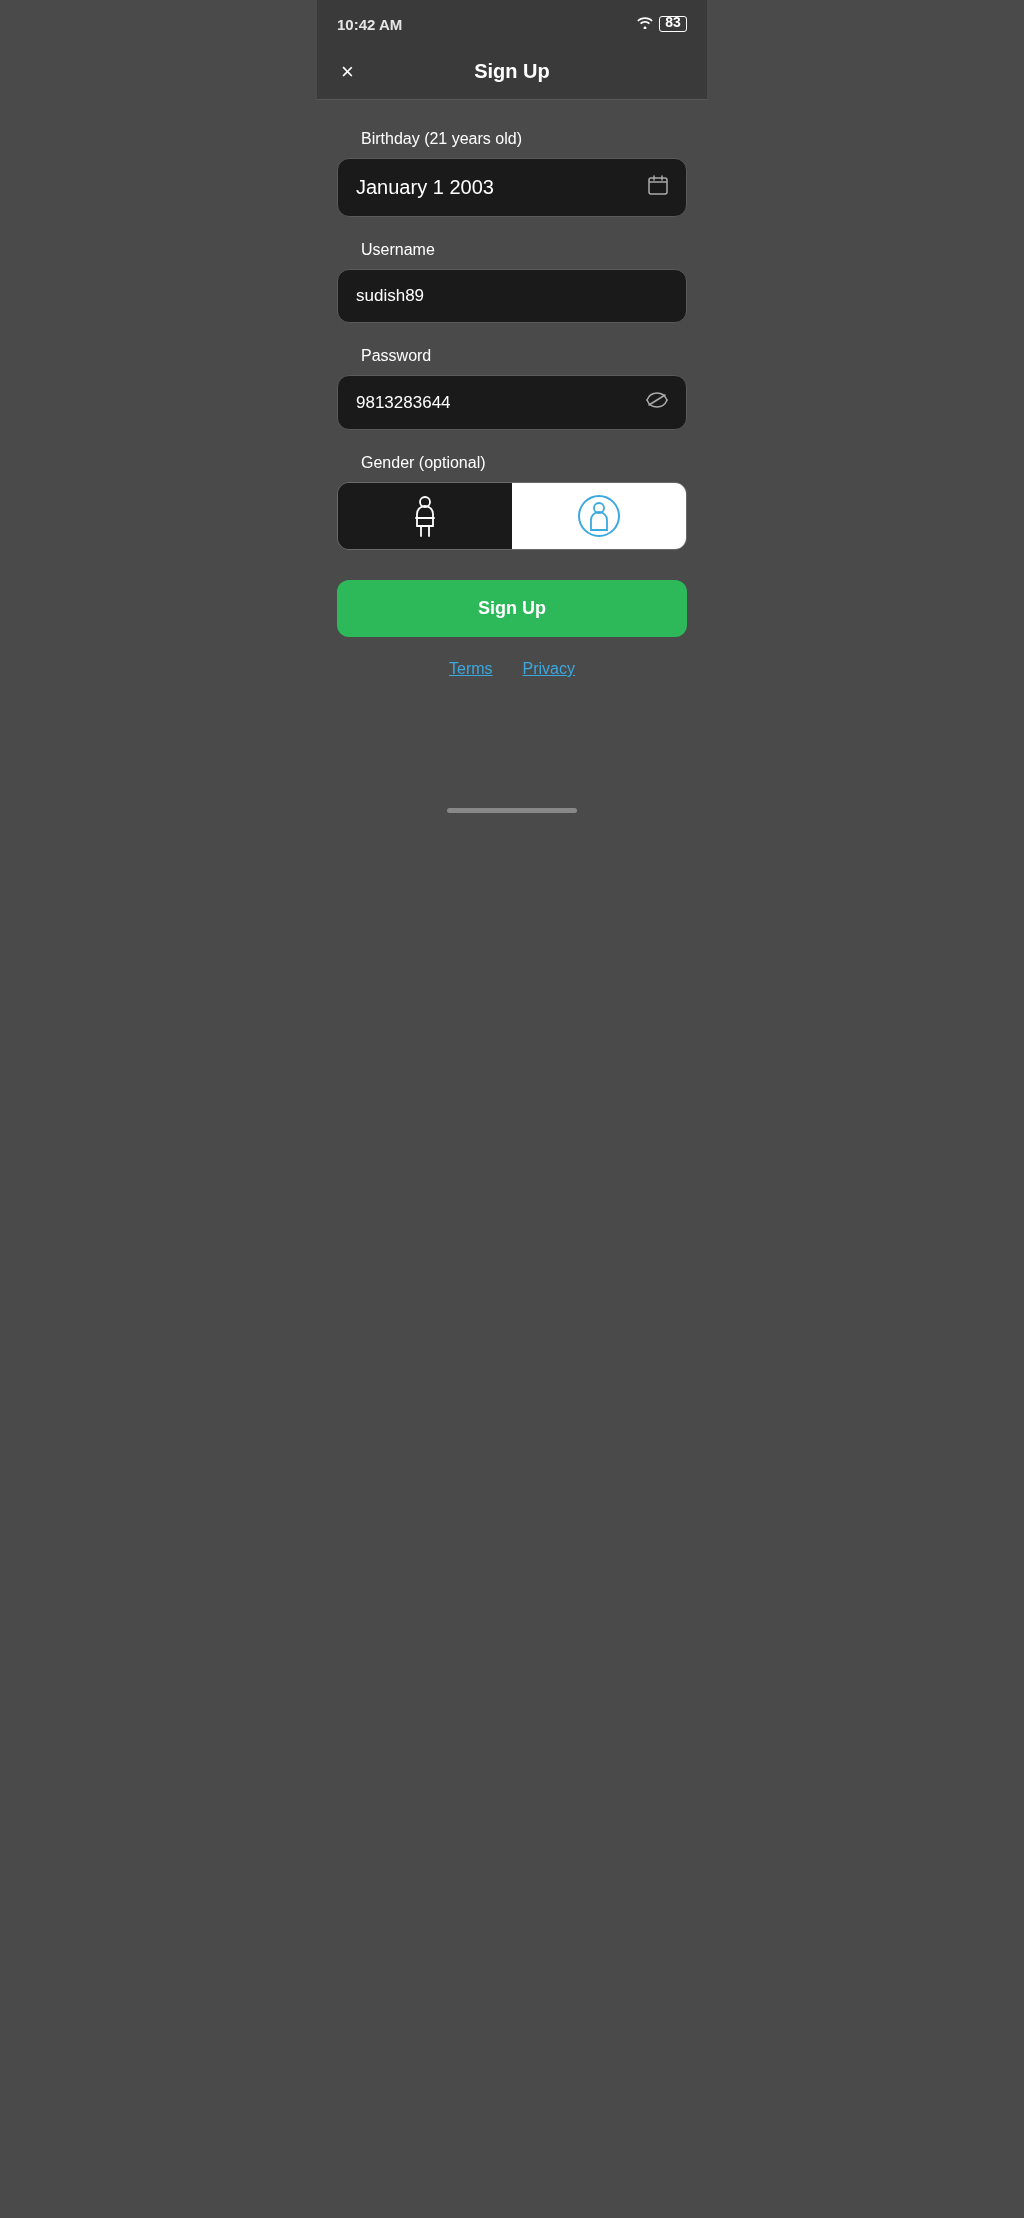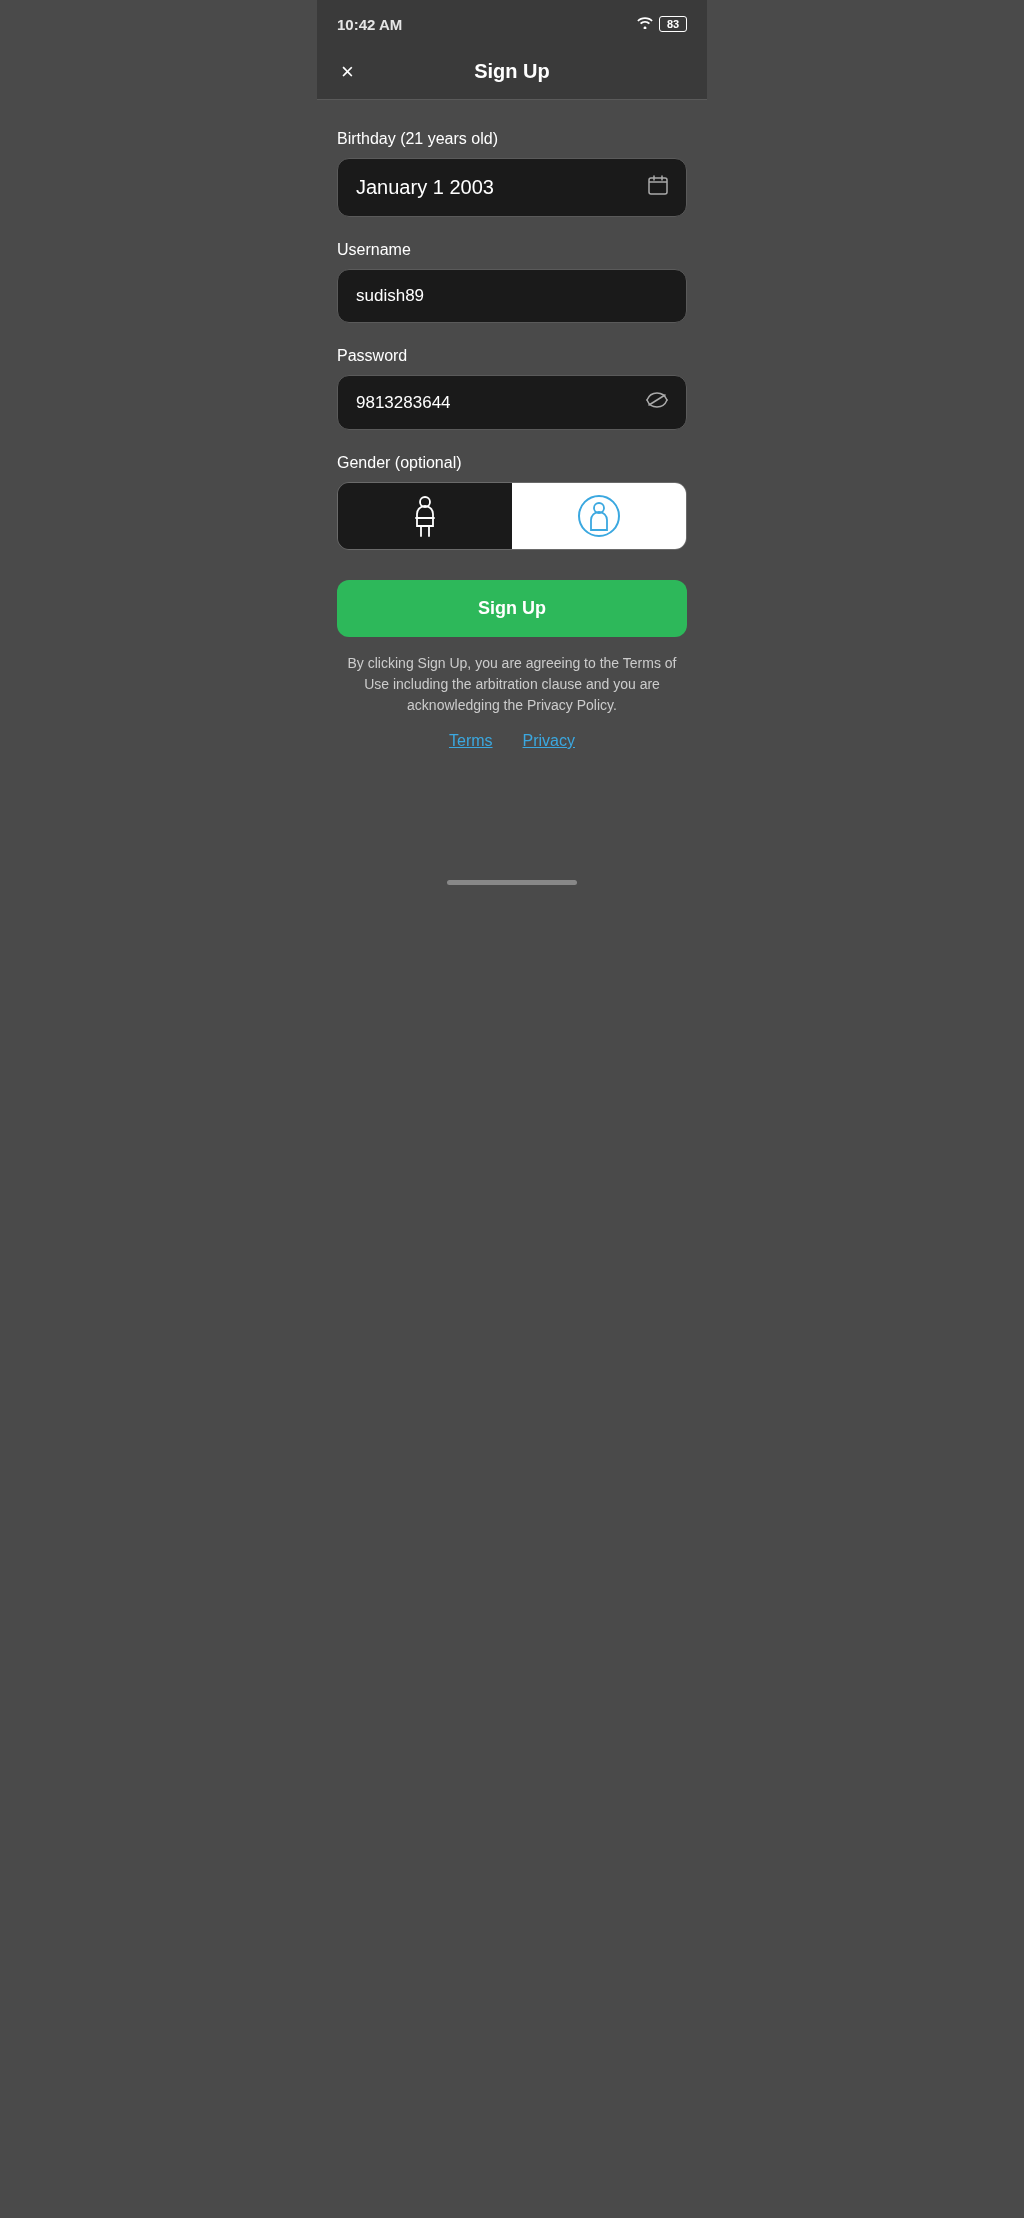--- a/index.html
+++ b/index.html
@@ -41,26 +41,26 @@
       gap: 6px;
     }
 
     .wifi-icon {
       font-size: 14px;
       color: #ffffff;
     }
 
     .battery-box {
       display: inline-flex;
-      align-items: center;
+      align-items: flex-end;
       justify-content: center;
       border: 1.5px solid #ffffff;
       border-radius: 3px;
       padding: 1px 4px;
-      font-size: 11px;
+      font-size: 14px;
       font-weight: 600;
       color: #ffffff;
       min-width: 28px;
       height: 16px;
     }
 
     .header {
       background-color: #3a3a3a;
       display: flex;
       align-items: center;
@@ -97,20 +97,21 @@
 
     .field-group {
       margin-bottom: 24px;
     }
 
     .field-label {
       font-size: 16px;
       color: #ffffff;
       margin-bottom: 10px;
       font-weight: 400;
+      margin-left: 24px;
     }
 
     .input-field {
       width: 100%;
       background-color: #1a1a1a;
       border: 1px solid #5a5a5a;
       border-radius: 12px;
       padding: 16px 18px;
       font-size: 17px;
       color: #ffffff;
@@ -351,21 +352,20 @@
           <circle cx="22" cy="22" r="20" stroke="#3ba8e0" stroke-width="2" fill="none"></circle>
           <circle cx="22" cy="14" r="5" stroke="#3ba8e0" stroke-width="1.8" fill="none"></circle>
           <path d="M14 26C14 21.5 17.5 18 22 18C26.5 18 30 21.5 30 26V36H14V26Z" stroke="#3ba8e0" stroke-width="1.8" fill="none"></path>
         </svg>
       </div>
     </div>
   </div>
 
   <div class="signup-section">
     <button class="signup-button">Sign Up</button>
-    <p class="terms-text">By clicking Sign Up, you are agreeing to the Terms of Use including the arbitration clause and you are acknowledging the Privacy Policy.</p>
     <div class="links-row">
       <span class="link-item">Terms</span>
       <span class="link-item">Privacy</span>
     </div>
   </div>
 
   <div class="spacer"></div>
 </div>
 
 <div class="home-indicator">

